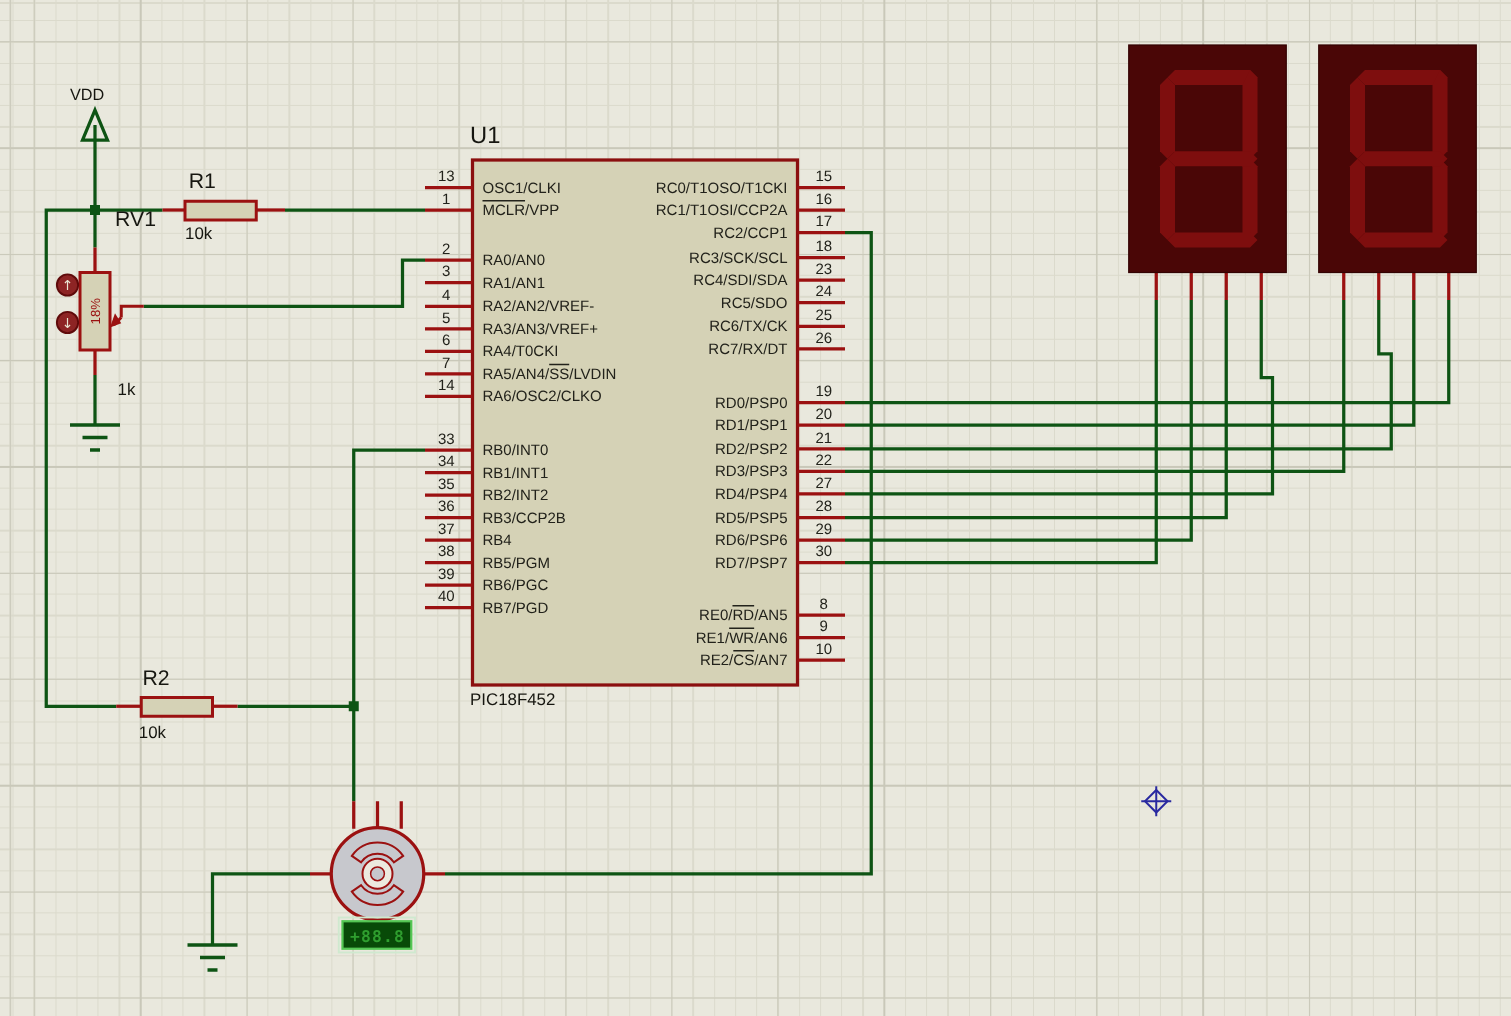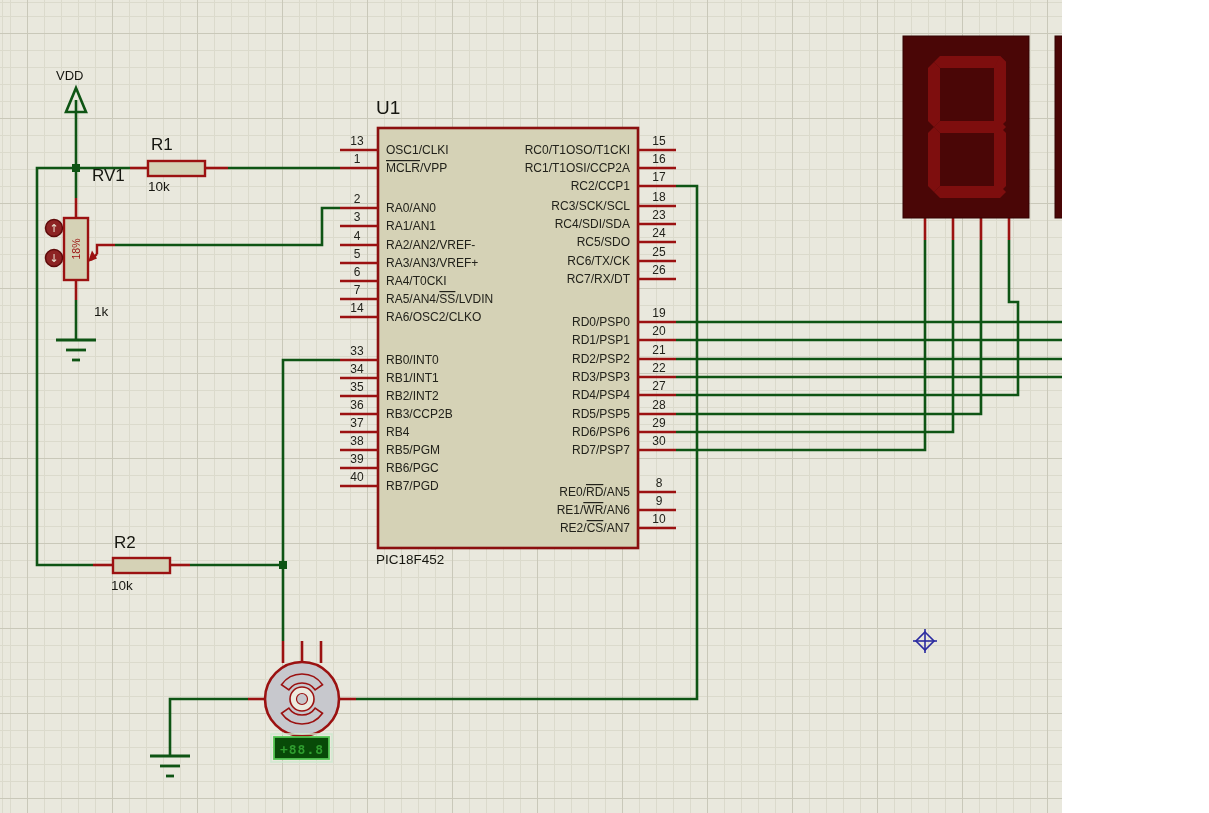--- a/index.html
+++ b/index.html
@@ -4,21 +4,21 @@
 <style>
   :root{
     --bg:#e9e8dd; --grid-minor:#dbdacc; --grid-major:#c9c8b9;
     --wire:#0e5414; --comp:#9b1111; --chip-fill:#d5d2b6; --chip-border:#8b0f0f;
     --ink:#22221b; --bezel:#4a0606; --segment:#7e0e0e;
     --meter-bg:#084a08; --meter-border:#54c654; --meter-text:#2f9e2f;
     --motor-fill:#c7c8cd; --marker:#2a2aa0; --pot-btn:#8d2424;
   }
   html,body{margin:0;padding:0;}
   #canvas{
-    position:relative; width:1062px; height:813px; overflow:hidden;
+    position:relative; width:1209px; height:813px; overflow:hidden;
     background-color:var(--bg);
     background-image:
       repeating-linear-gradient(to right, var(--grid-major) 0 1px, transparent 1px 85px),
       repeating-linear-gradient(to bottom, var(--grid-major) 0 1px, transparent 1px 85px),
       repeating-linear-gradient(to right, var(--grid-minor) 0 1px, transparent 1px 17px),
       repeating-linear-gradient(to bottom, var(--grid-minor) 0 1px, transparent 1px 17px);
     background-position:27px 33px, 27px 33px, 10px 16px, 10px 16px;
     font-family:"Liberation Sans", sans-serif;
   }
   svg{position:absolute;left:0;top:0;}

